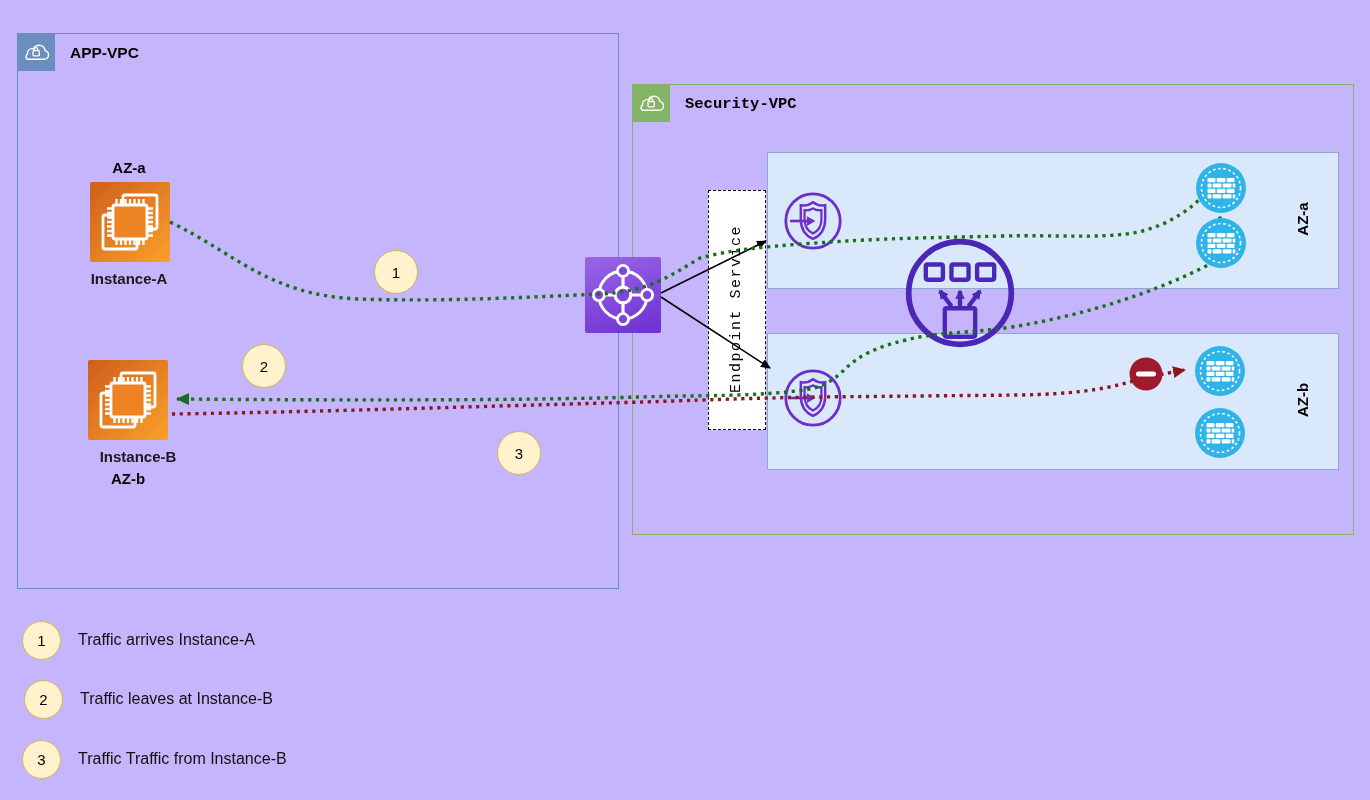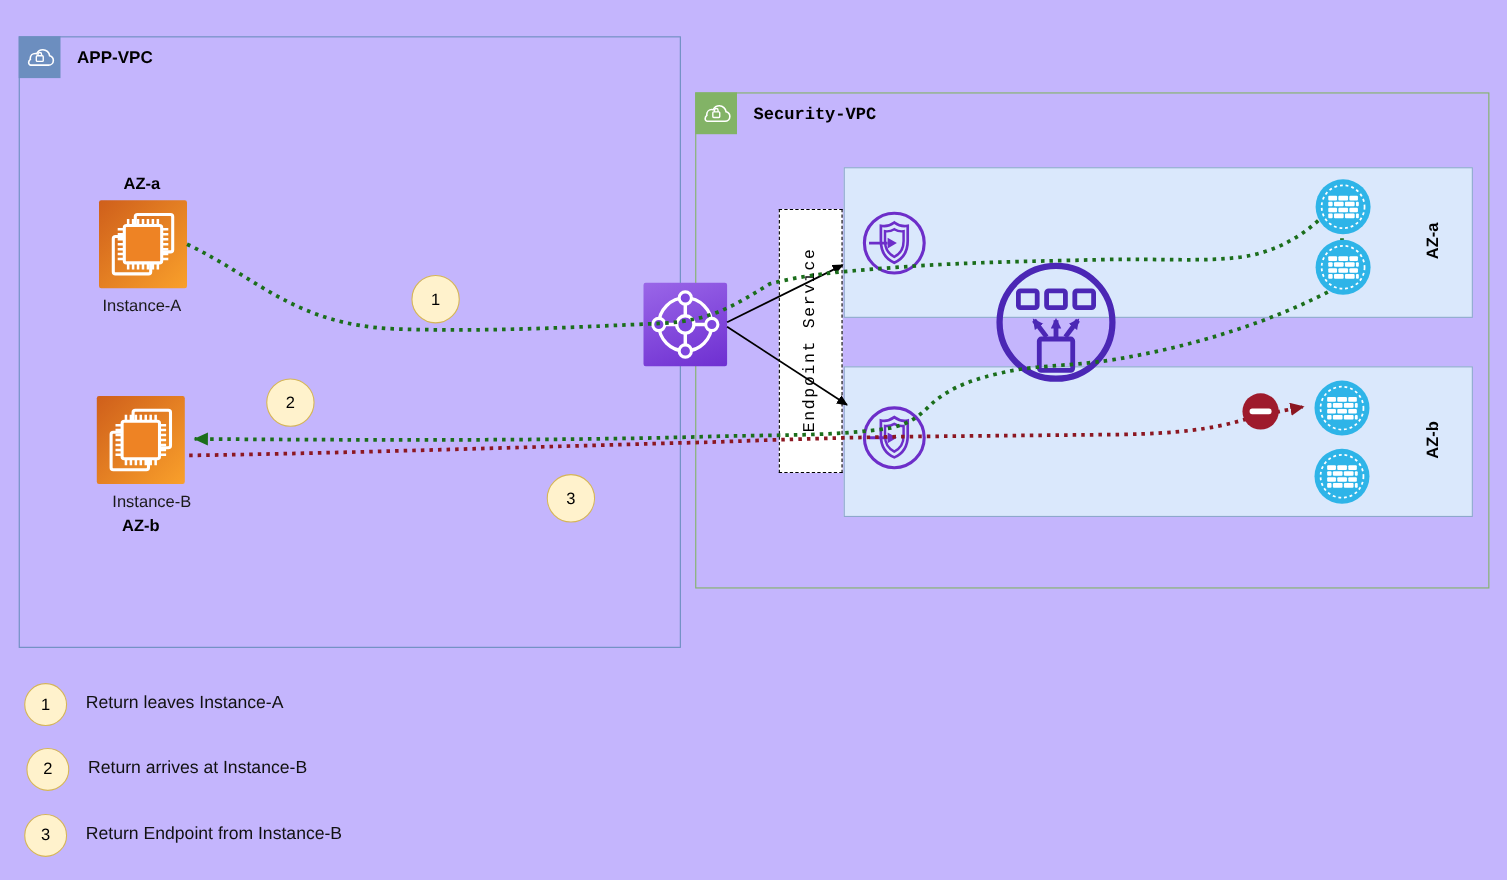--- a/index.html
+++ b/index.html
@@ -30,21 +30,21 @@
   .sec-title{left:685px;top:95px;font-family:Liberation Mono, monospace;}
   .az-band{background:var(--band-fill);border:1px solid #8ea8cc;}
   .az-a-band{left:767px;top:152px;width:570px;height:135px;}
   .az-b-band{left:767px;top:333px;width:570px;height:135px;}
   .rot-label{width:70px;height:20px;text-align:center;font-weight:bold;font-size:15px;transform:rotate(-90deg);line-height:20px;}
   .sec-az-a{left:1268px;top:209px;}
   .sec-az-b{left:1268px;top:390px;}
   .ep-box{left:708px;top:190px;width:56px;height:238px;border:1.6px dashed #000;background:#fff;}
   .ep-label{left:618px;top:299px;width:238px;height:20px;text-align:center;transform:rotate(-90deg);
             font-family:"Liberation Mono", monospace;font-size:15px;letter-spacing:1.5px;line-height:20px;}
-  .plain-label{font-size:15px;text-align:center;color:#1a1a1a;}
+  .plain-label{font-size:15px;text-align:center;color:#1a1a1a;font-weight:bold;}
   .bold-label{font-size:15px;font-weight:bold;text-align:center;}
   .lbl-az-a{left:99px;top:159px;width:60px;}
   .lbl-inst-a{left:79px;top:270px;width:100px;}
   .lbl-inst-b{left:88px;top:448px;width:100px;}
   .lbl-az-b{left:98px;top:470px;width:60px;}
   .icon{display:block;}
   .ec2{width:80px;height:80px;background:linear-gradient(135deg,#cf5f1b 0%,#f9a02b 100%);border-radius:2px;}
   .ec2-a{left:90px;top:182px;}
   .ec2-b{left:88px;top:360px;}
   .tgw{left:585px;top:257px;width:76px;height:76px;background:linear-gradient(160deg,var(--tgw1) 0%,var(--tgw2) 100%);border-radius:2px;}
@@ -312,23 +312,23 @@
   <div class="abs num-circle nc2">
       <span>2</span>
     </div>
   <div class="abs num-circle nc3">
       <span>3</span>
     </div>
 
   <div class="abs legend-circle lc1">
       <span>1</span>
     </div>
-  <div class="abs legend-text lt1">Return leaves Instance-A</div>
+  <div class="abs legend-text lt1">Traffic arrives Instance-A</div>
   <div class="abs legend-circle lc2">
       <span>2</span>
     </div>
-  <div class="abs legend-text lt2">Return arrives at Instance-B</div>
+  <div class="abs legend-text lt2">Traffic leaves at Instance-B</div>
   <div class="abs legend-circle lc3">
       <span>3</span>
     </div>
-  <div class="abs legend-text lt3">Return Endpoint from Instance-B</div>
+  <div class="abs legend-text lt3">Traffic Traffic from Instance-B</div>
 
 </div>
 
 </body></html>

